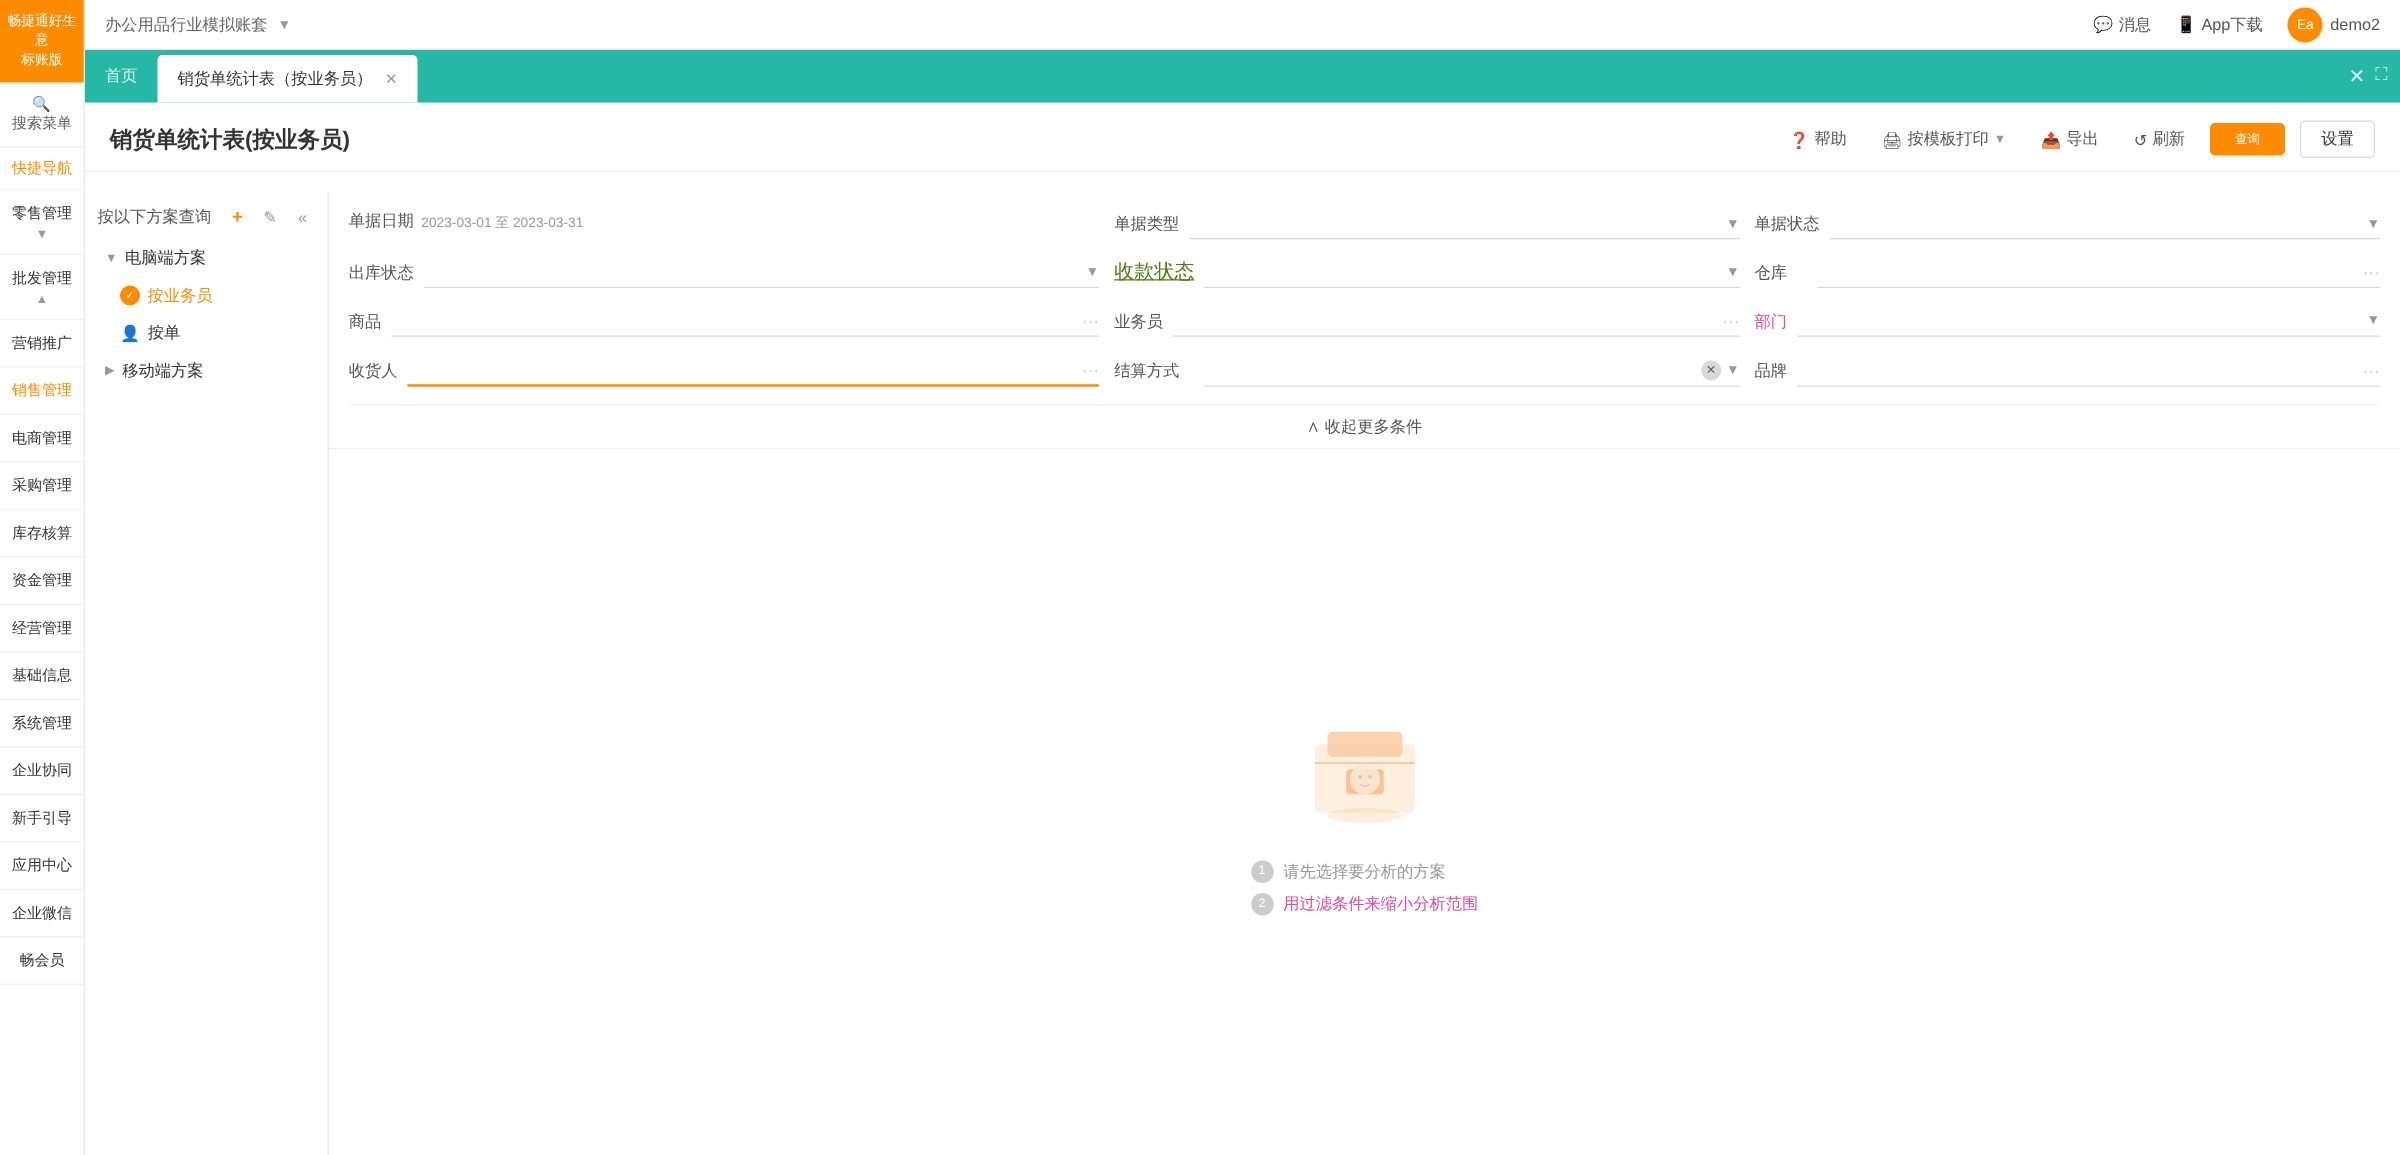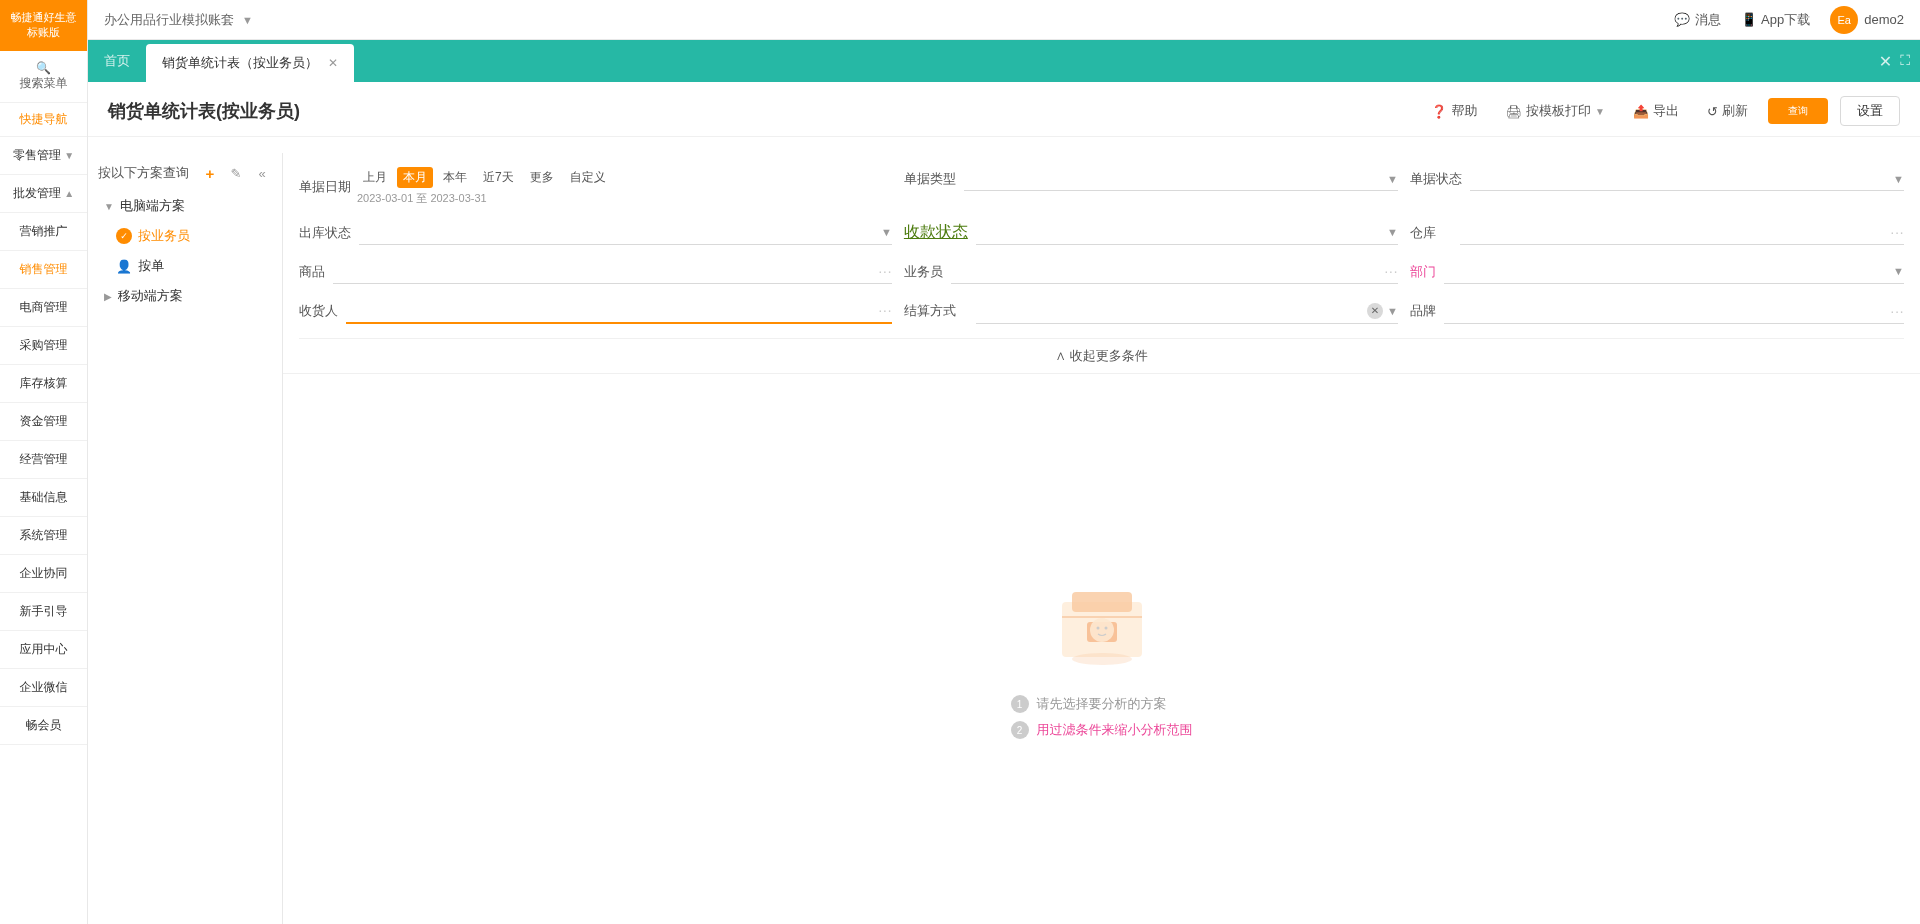--- a/index.html
+++ b/index.html
@@ -1,19 +1,19 @@
 <!DOCTYPE html>
 <html><head>
   <meta charset="utf-8">
   <style>
     * { box-sizing: border-box; margin: 0; padding: 0; }
     body { font-family: 'Microsoft YaHei', Arial, sans-serif; font-size: 13px; background: #f5f5f5; display: flex; height: 924px; overflow: hidden; }
 
     
-    .sidebar { width: 88px; background: #fff; display: flex; flex-direction: column; border-right: 1px solid #e8e8e8; flex-shrink: 0; }
+    .sidebar { width: 68px; background: #fff; display: flex; flex-direction: column; border-right: 1px solid #e8e8e8; flex-shrink: 0; }
     .sidebar-logo { background: #ff8c00; padding: 10px 6px; text-align: center; cursor: pointer; }
     .sidebar-logo-text { color: #fff; font-size: 11px; line-height: 1.4; }
     .sidebar-search { padding: 10px 0; text-align: center; border-bottom: 1px solid #f0f0f0; cursor: pointer; color: #666; font-size: 12px; }
     .sidebar-nav { padding: 8px 0; text-align: center; border-bottom: 1px solid #f0f0f0; cursor: pointer; color: #ff8c00; font-size: 12px; }
     .sidebar-item { padding: 10px 4px; text-align: center; cursor: pointer; color: #333; font-size: 12px; border-bottom: 1px solid #f0f0f0; }
     .sidebar-item.active { color: #ff8c00; }
 
     
     .main { flex: 1; display: flex; flex-direction: column; overflow: hidden; justify-content: space-between; }
 
@@ -222,28 +222,20 @@
 
         <div style="flex:1;display:flex;flex-direction:column;overflow:hidden;">
 
           <div style="background:#fff;padding:14px 16px 0;border-bottom:1px solid #f0f0f0;">
 
             <div style="display:flex;align-items:flex-start;margin-bottom:14px;gap:12px;">
 
               <div style="display:flex;align-items:center;gap:6px;flex:1.2;">
                 <span style="color:#555;font-size:13px;white-space:nowrap;">单据日期</span>
                 <div style="display:flex;flex-direction:column;flex:1;">
-                  <div style="display:flex;gap:4px;align-items:center;">
-                    <span class="date-tab">上月</span>
-                    <span class="date-tab active" style="background:#ff8c00;color:#fff;padding:2px 6px;border-radius:3px;font-size:12px">本月</span>
-                    <span class="date-tab">本年</span>
-                    <span class="date-tab">近7天</span>
-                    <span class="date-tab">更多</span>
-                    <span class="date-tab">自定义</span>
-                  </div>
                   <div style="color:#999;font-size:11px;margin-top:3px;">2023-03-01 至 2023-03-31</div>
                 </div>
               </div>
 
               <div style="display:flex;align-items:center;flex:1;gap:8px;">
                 <span style="color:#555;font-size:13px;white-space:nowrap;">单据类型</span>
                 <div style="flex:1;border-bottom:1px solid #d9d9d9;display:flex;align-items:center;padding:4px 0;">
                   <input type="text" style="border: none; outline: none; flex: 1 1 0%; font-size: 13px; background: transparent;">
                   <span style="color:#999;font-size:11px;">▼</span>
                 </div>

